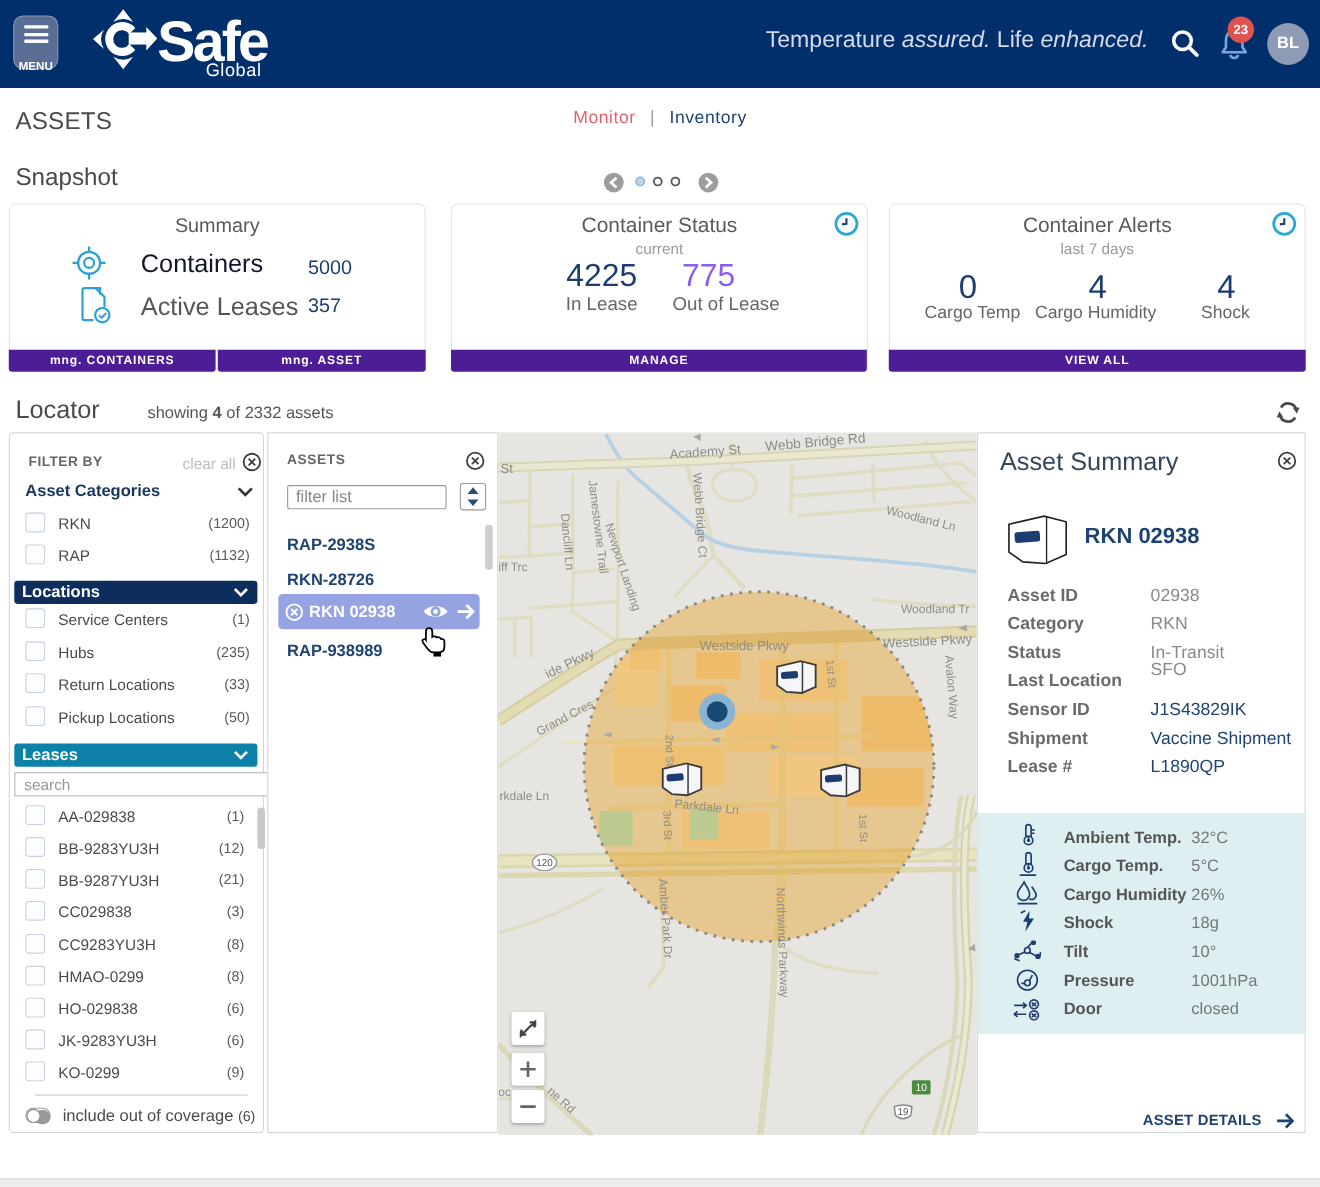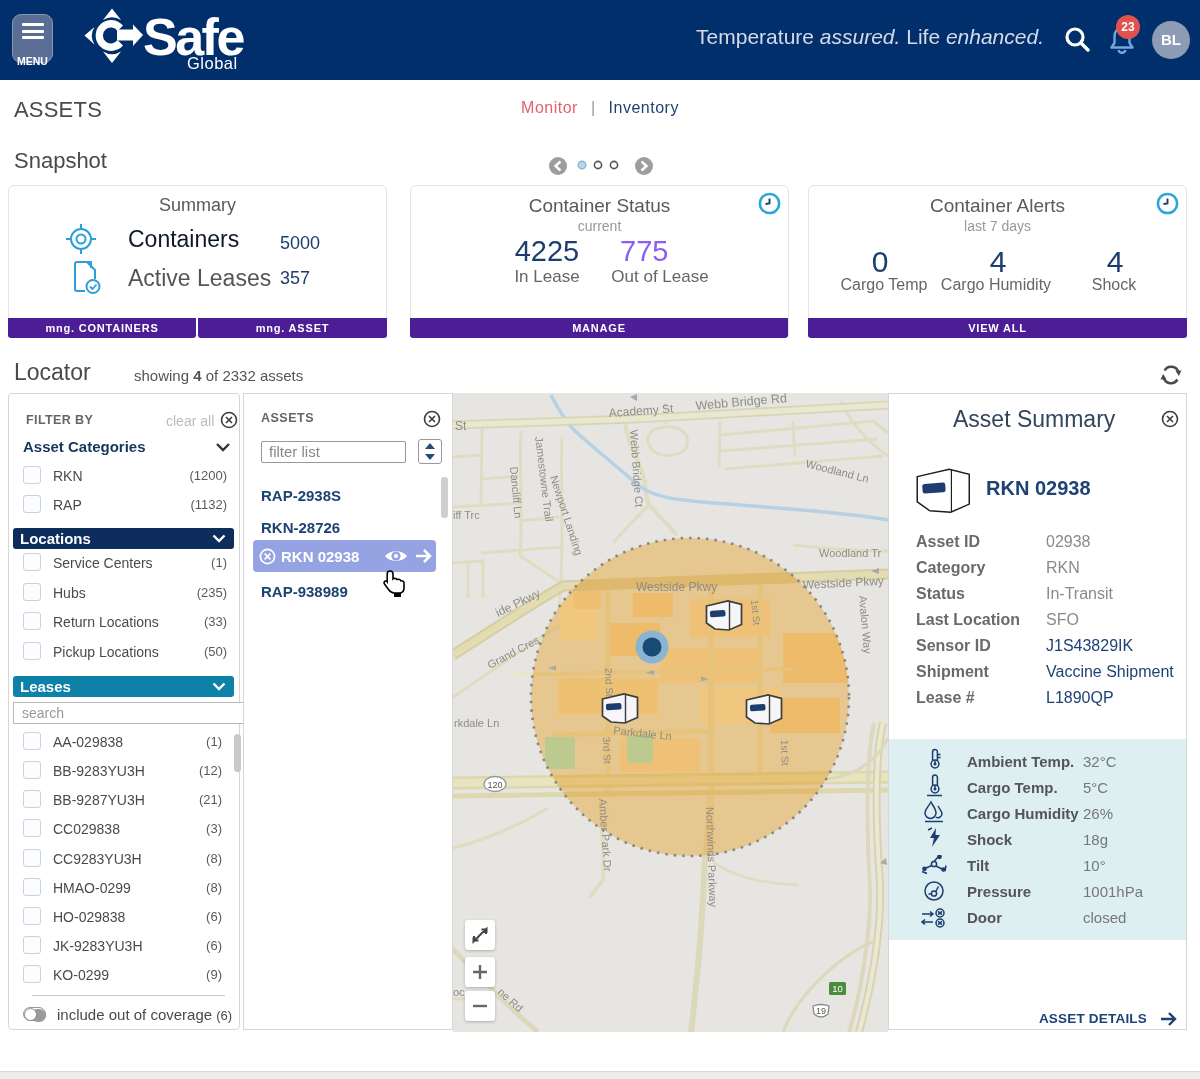--- a/index.html
+++ b/index.html
@@ -59,21 +59,21 @@
 
 
 .ahead { position:absolute; left:17px; top:17px; font-size:12.5px; font-weight:bold; color:#666; letter-spacing:0.5px; }
 .afilter { position:absolute; left:17px; top:47px; width:145px; height:22px; border:1px solid #999; border-radius:2px; font-size:15px; color:#888; line-height:20px; padding-left:7px; }
 .asort { position:absolute; left:174px; top:45px; width:24px; height:25px; border:1px solid #999; border-radius:3px; background:#fff; }
 .aitem { position:absolute; left:17px; font-size:15px; font-weight:bold; color:#1d4273; }
 .asel { position:absolute; left:9px; top:146px; width:183px; height:32px; background:#96a3e3; border-radius:4px; }
 .asel .txt { position:absolute; left:28px; top:8px; color:#fff; font-size:15px; font-weight:bold; }
 
 
-.stitle { position:absolute; left:20px; top:12px; font-size:23px; color:#32455c;margin-left:44px; }
+.stitle { position:absolute; left:20px; top:12px; font-size:23px; color:#32455c; }
 .srow-l { position:absolute; left:27px; font-size:16px; font-weight:bold; color:#6a6a6a; }
 .srow-v { position:absolute; left:147px; font-size:16px; color:#8a8a8a;margin-left:10px; }
 .srow-v.lnk { color:#1d4273; }
 .cyan { position:absolute; left:0px; top:345px; width:297px; height:201px; background:#ddeff1; }
 .cy-l { position:absolute; left:78px; font-size:15px; font-weight:bold; color:#555; }
 .cy-v { position:absolute; left:194px; font-size:15px; color:#777; }
 .adet { position:absolute; right:39px; top:617px; font-size:13.5px; font-weight:bold; color:#1d4273; letter-spacing:0.2px; }
 
 
 #bstrip { position:absolute; left:0; top:1071px; width:1200px; height:8px; background:#ececec; border-top:1px solid #d9d9d9; }
@@ -539,21 +539,21 @@
       <rect x="5" y="11.5" width="15.5" height="6.5" rx="1.5" fill="#1d3d70" transform="rotate(-4 12 15)"></rect>
     </svg>
     <div class="abs" style="left:97px;top:83px;font-size:20px;font-weight:bold;color:#1d4273;">RKN 02938</div>
     <div class="srow-l" style="top:139px;">Asset ID</div>
       <div class="srow-v" style="top:139px;">02938</div>
     <div class="srow-l" style="top:165px;">Category</div>
       <div class="srow-v" style="top:165px;">RKN</div>
     <div class="srow-l" style="top:191px;">Status</div>
       <div class="srow-v" style="top:191px;">In-Transit</div>
     <div class="srow-l" style="top:217px;">Last Location</div>
-      <div class="srow-v" style="top:217px;">SFO</div>
+      <div class="srow-v" style="top:207px;">SFO</div>
     <div class="srow-l" style="top:243px;">Sensor ID</div>
       <div class="srow-v lnk" style="top:243px;">J1S43829IK</div>
     <div class="srow-l" style="top:269px;">Shipment</div>
       <div class="srow-v lnk" style="top:269px;">Vaccine Shipment</div>
     <div class="srow-l" style="top:295px;">Lease #</div>
       <div class="srow-v lnk" style="top:295px;">L1890QP</div>
     <div class="cyan">
       <svg class="abs" style="left:36px;top:9px" width="18" height="22" viewBox="0 0 18 22" stroke="#1d3d70" fill="none" stroke-width="1.5">
         <path d="M7.6 13 L7.6 4 A2.4 2.4 0 0 1 12.4 4 L12.4 13"></path>
           <circle cx="10" cy="16" r="3.9"></circle>

